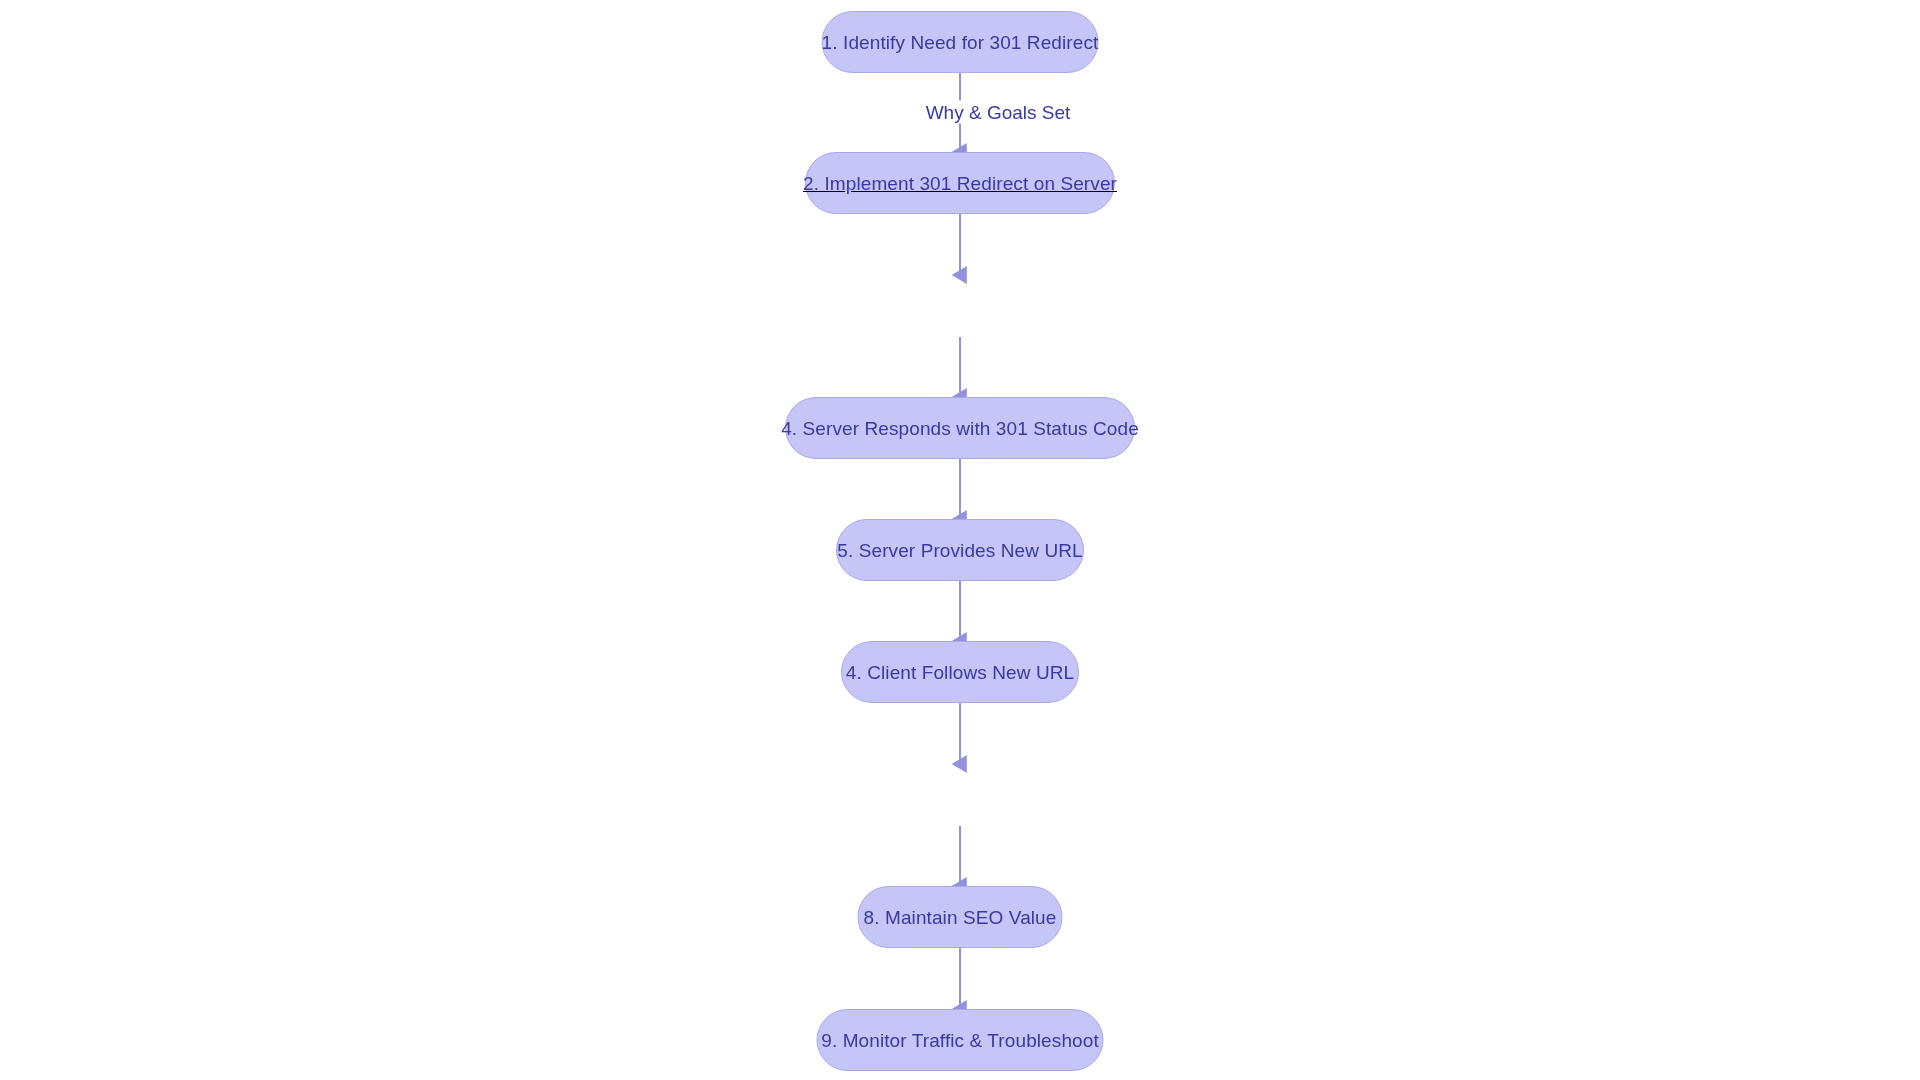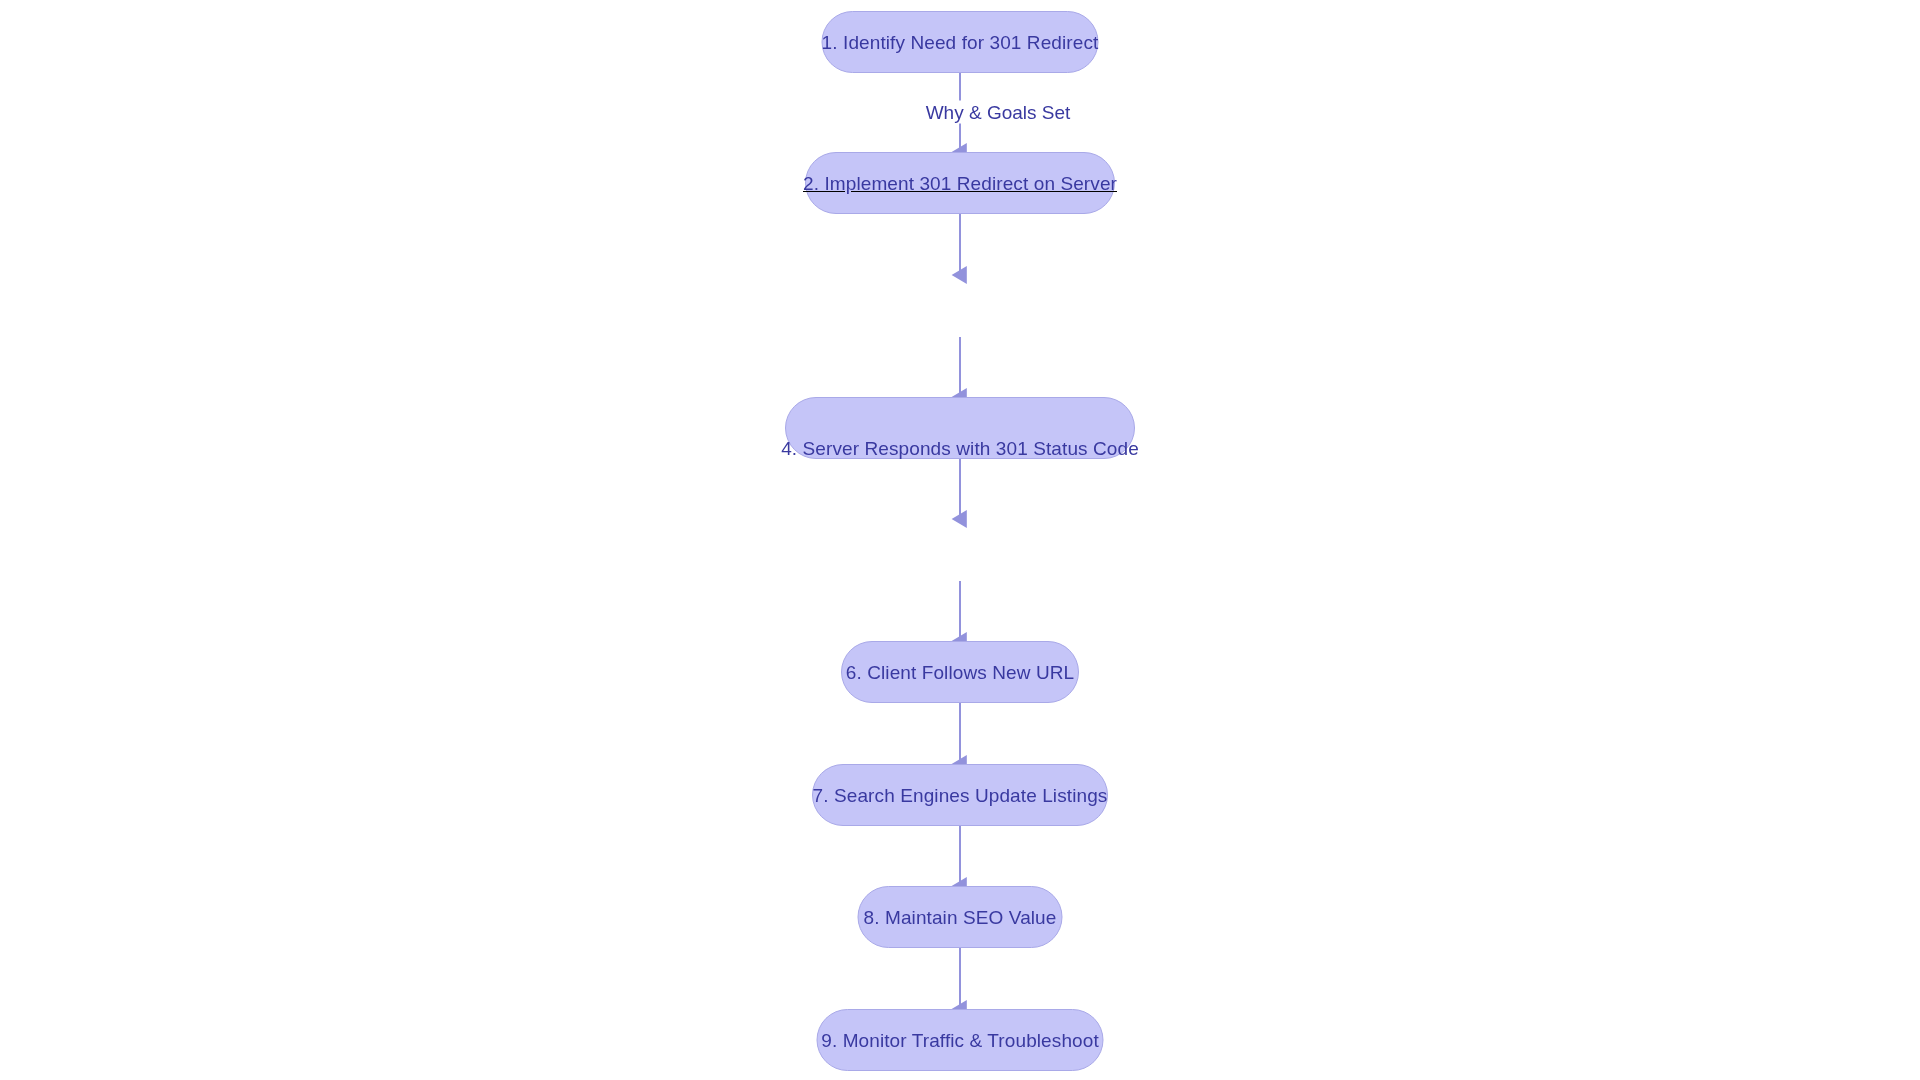--- a/index.html
+++ b/index.html
@@ -97,28 +97,28 @@
       </g>
   </svg>
 
   <div id="nodes-layer">
       <div class="flow-node" style="left: 960px; top: 11px; width: 277px;">
         <span class="flow-node-label">1. Identify Need for 301 Redirect</span>
       </div>
       <div class="flow-node" style="left: 960px; top: 152px; width: 310px; text-decoration: underline;">
         <span class="flow-node-label">2. Implement 301 Redirect on Server</span>
       </div>
-      <div class="flow-node" style="left: 960px; top: 397px; width: 350px; align-items: flex-end;">
+      <div class="flow-node" style="left: 960px; top: 397px; width: 350px;">
         <span class="flow-node-label">4. Server Responds with 301 Status Code</span>
       </div>
+      <div class="flow-node" style="left: 960px; top: 519px; width: 248px;">
+        <span class="flow-node-label">5. Server Provides New URL</span>
+      </div>
       <div class="flow-node" style="left: 960px; top: 641px; width: 238px;">
-        <span class="flow-node-label">6. Client Follows New URL</span>
-      </div>
-      <div class="flow-node" style="left: 960px; top: 764px; width: 296px;">
-        <span class="flow-node-label">7. Search Engines Update Listings</span>
+        <span class="flow-node-label">4. Client Follows New URL</span>
       </div>
       <div class="flow-node" style="left: 960px; top: 886px; width: 205px;">
         <span class="flow-node-label">8. Maintain SEO Value</span>
       </div>
       <div class="flow-node" style="left: 960px; top: 1009px; width: 287px;">
         <span class="flow-node-label">9. Monitor Traffic &amp; Troubleshoot</span>
       </div>
       <div class="edge-label" style="left: 960px; top: 112px; margin-left: 38px;">Why &amp; Goals Set</div>
     </div>
 

